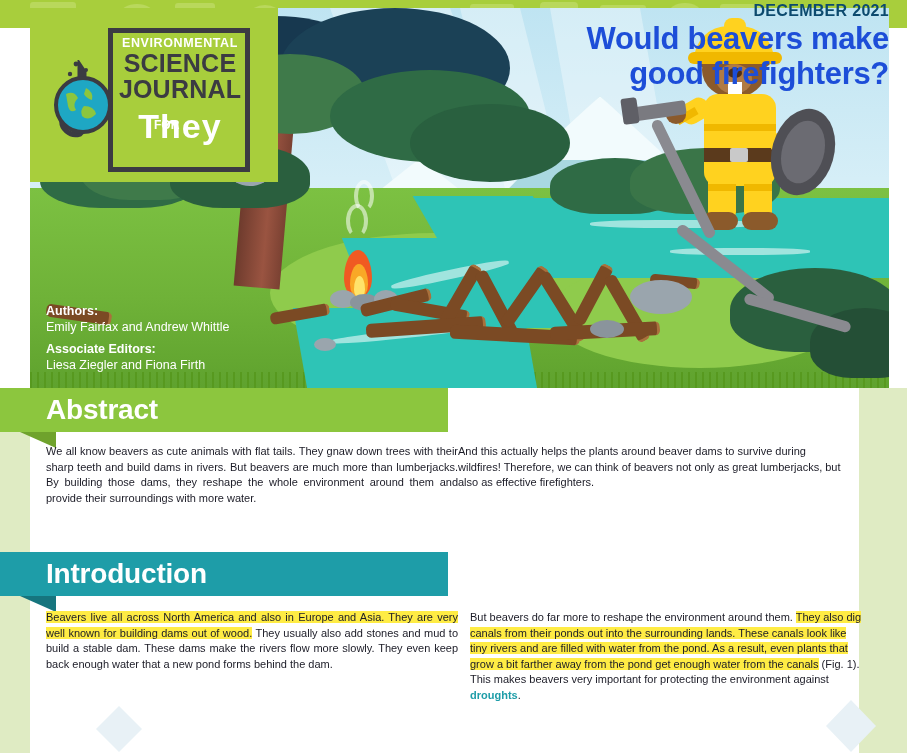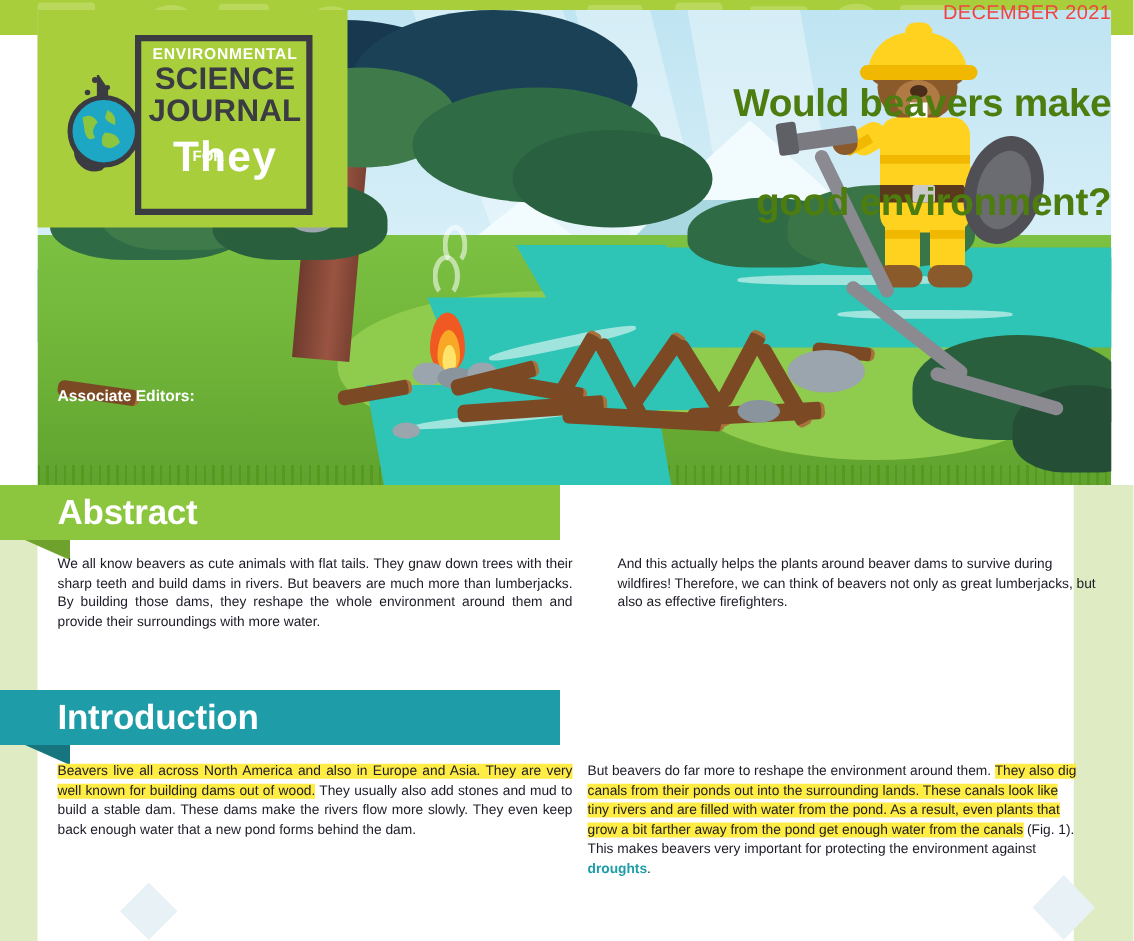--- a/index.html
+++ b/index.html
@@ -102,26 +102,26 @@
   .globe {
     position: absolute; left: 24px; top: 68px; width: 58px; height: 58px;
     border-radius: 50%; background: #1ea7c4; border: 4px solid #3b3b42;
   }
 
   
   .title-wrap {
     position: absolute; right: 18px; top: 22px; width: 390px; text-align: right;
   }
   .title-line {
-    font-size: 31px; font-weight: bold; color: #4d7c0f;
-    line-height: 1.12; letter-spacing: -0.3px; white-space: nowrap; margin-top: 44px;
+    font-size: 31px; font-weight: bold; color: #1d4ed8;
+    line-height: 1.12; letter-spacing: -0.3px; white-space: nowrap;
   }
   .date-tag {
     position: absolute; right: 18px; top: 2px;
-    font-size: 16px; font-weight: normal; color: #ef4444; letter-spacing: 0.3px;
+    font-size: 16px; font-weight: bold; color: #0c4a6e; letter-spacing: 0.3px;
   }
 
   
   .authors { position: absolute; left: 46px; top: 303px; color: #fff; line-height: 1.28; }
   .authors .lbl { font-size: 12.5px; font-weight: bold; }
   .authors .val { font-size: 12.5px; }
 
   
   .ribbon { position: absolute; left: 0; height: 44px; text-decoration: underline; }
   .ribbon .bar {
@@ -283,21 +283,21 @@
     <div class="bv" style="left:600px;top:96px;width:56px;height:14px;background:#7a7a80;border-radius:3px;transform:rotate(-8deg);"></div>
     <div class="bv" style="left:592px;top:90px;width:16px;height:26px;background:#5f5f66;border-radius:3px;transform:rotate(-8deg);"></div>
     <div class="bv" style="left:648px;top:106px;width:11px;height:130px;background:#8a8a90;border-radius:6px;transform:rotate(-26deg);"></div>
     <div class="bv" style="left:690px;top:196px;width:11px;height:120px;background:#8a8a90;border-radius:6px;transform:rotate(-52deg);"></div>
     <div class="bv" style="left:762px;top:250px;width:11px;height:110px;background:#8a8a90;border-radius:6px;transform:rotate(-74deg);"></div>
   </div>
 
   <div class="date-tag">DECEMBER 2021</div>
   <div class="title-wrap">
     <div class="title-line">Would beavers make</div>
-    <div class="title-line">good environment?</div>
+    <div class="title-line">good firefighters?</div>
   </div>
 
   <div class="logo-box">
     <div class="logo-frame"></div>
     <svg class="flask" viewBox="0 0 72 80">
       <path d="M30 6 L30 26 L12 58 A14 14 0 0 0 30 74 L34 70 L34 12 Z" fill="none" stroke="#3b3b42" stroke-width="5"></path>
       <circle cx="26" cy="4" r="2.4" fill="#3b3b42"></circle>
       <circle cx="36" cy="10" r="2" fill="#3b3b42"></circle>
       <circle cx="20" cy="14" r="2.2" fill="#3b3b42"></circle>
       <circle cx="33" cy="22" r="1.8" fill="#3b3b42"></circle>
@@ -315,37 +315,40 @@
       <div class="lt2">SCIENCE</div>
       <div class="lt2">JOURNAL</div>
       <div style="position:relative;height:40px;">
         <div class="lt3" style="position:absolute;left:42px;top:15px;">FOR</div>
         <div class="lt4" style="position:absolute;left:0;top:6px;width:136px;">They</div>
       </div>
     </div>
   </div>
 
   <div class="authors">
+    <div class="lbl">Authors:</div>
+    <div class="val">Emily Fairfax and Andrew Whittle</div>
     <div class="lbl" style="margin-top:6px;">Associate Editors:</div>
+    <div class="val">Liesa Ziegler and Fiona Firth</div>
   </div>
 
   <div class="margin-left"></div>
   <div class="margin-right"></div>
 
   <div class="wm" style="left:96px;top:706px;width:46px;height:46px;clip-path:polygon(50% 0,100% 50%,50% 100%,0 50%);"></div>
   <div class="wm" style="left:826px;top:700px;width:50px;height:52px;clip-path:polygon(50% 0,100% 50%,50% 100%,0 50%);"></div>
 
   <div class="ribbon rb-green" style="top:388px;width:448px;">
     <div class="bar">
         <span>Abstract</span>
       </div>
     <div class="fold"></div>
   </div>
   <div class="col" style="left:46px;top:444px;width:412px;">We all know beavers as cute animals with flat tails. They gnaw down trees with their sharp teeth and build dams in rivers. But beavers are much more than lumberjacks. By building those dams, they reshape the whole environment around them and provide their surroundings with more water.</div>
-  <div class="col r" style="left:494px;top:444px;width:392px;">And this actually helps the plants around beaver dams to survive during wildfires! Therefore, we can think of beavers not only as great lumberjacks, but also as effective firefighters.</div>
+  <div class="col r" style="left:458px;top:444px;width:392px;">And this actually helps the plants around beaver dams to survive during wildfires! Therefore, we can think of beavers not only as great lumberjacks, but also as effective firefighters.</div>
 
   <div class="ribbon rb-teal" style="top:552px;width:448px;border-radius:13px;">
     <div class="bar">
         <span>Introduction</span>
       </div>
     <div class="fold"></div>
   </div>
   <div class="col" style="left:46px;top:610px;width:412px;"><mark>Beavers live all across North America and also in Europe and Asia. They are very well known for building dams out of wood.</mark><span> They usually also add stones and mud to build a stable dam. These dams make the rivers flow more slowly. They even keep back enough water that a new pond forms behind the dam.</span></div>
   <div class="col r" style="left:470px;top:610px;width:392px;"><span>But beavers do far more to reshape the environment around them. </span><mark>They also dig canals from their ponds out into the surrounding lands. These canals look like tiny rivers and are filled with water from the pond. As a result, even plants that grow a bit farther away from the pond get enough water from the canals</mark><span> (Fig. 1). This makes beavers very important for protecting the environment against </span><span class="link">droughts</span><span>.</span></div>
 

